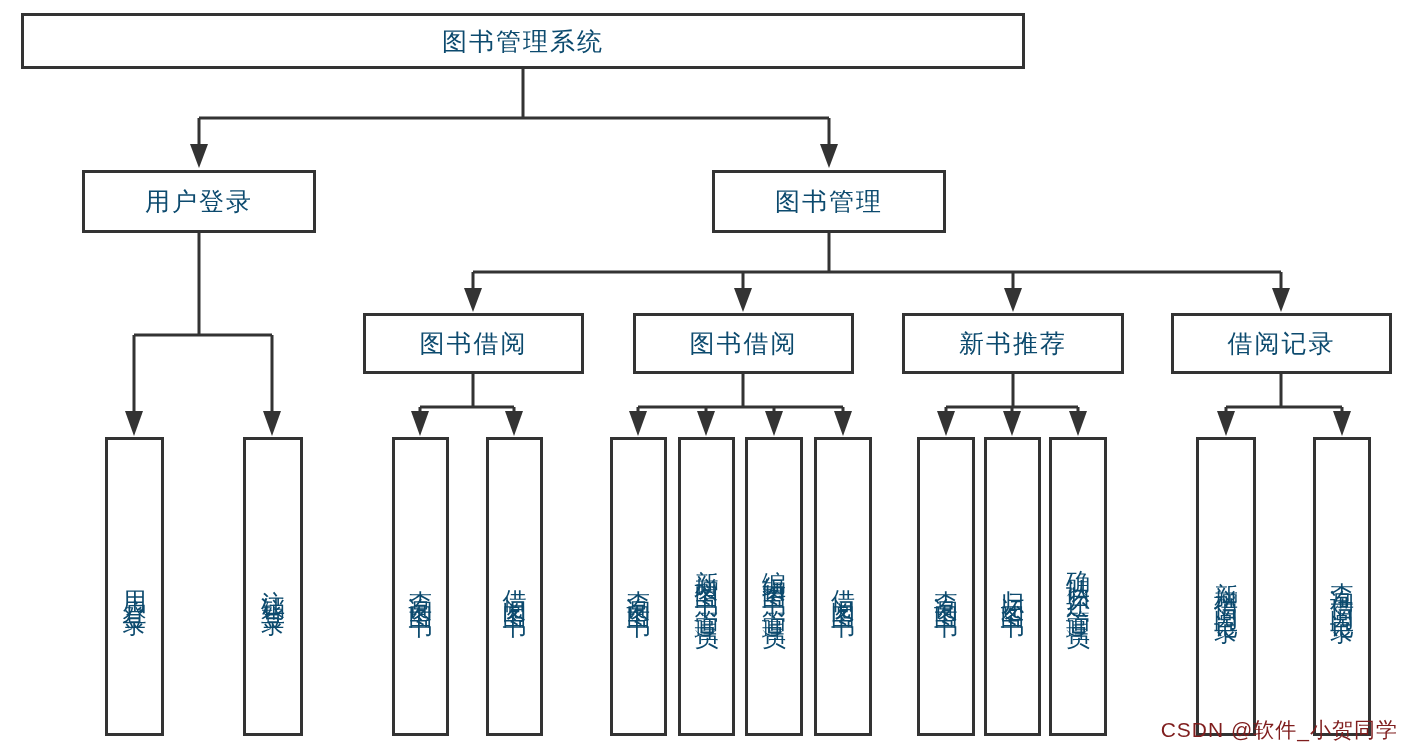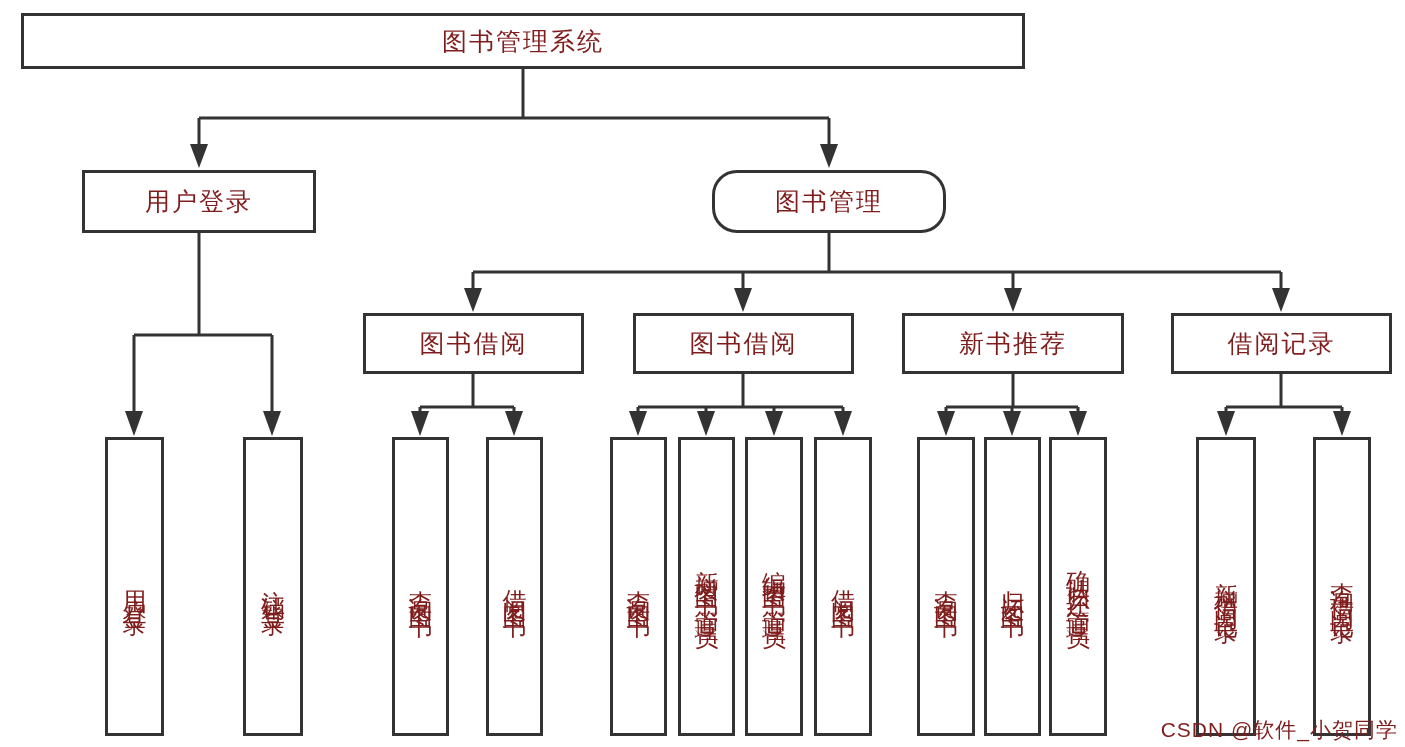--- a/index.html
+++ b/index.html
@@ -21,21 +21,21 @@
     position: absolute;
     left: 0;
     top: 0;
     z-index: 1;
   }
   .box {
     position: absolute;
     box-sizing: border-box;
     border: 3px solid #333333;
     background: #ffffff;
-    color: #7f1d1d;
+    color: #0c4a6e;
     display: flex;
     align-items: center;
     justify-content: center;
     z-index: 2;
   }
   .box.h {
     font-size: 25px;
     letter-spacing: 2px;
     white-space: nowrap;
   }
@@ -109,21 +109,21 @@
     <g stroke="#333333" stroke-width="3" fill="#333333">
       <path d="M1281,374 V407 M1226,407 H1342 M1226,407 V412 M1342,407 V412" fill="none"></path>
       <polygon points="1217,411 1235,411 1226,436" stroke="none"></polygon>
       <polygon points="1333,411 1351,411 1342,436" stroke="none"></polygon>
     </g>
   </svg>
 
   <div class="box h" style="left:21px; top:13px; width:1004px; height:56px;">图书管理系统</div>
 
   <div class="box h" style="left:82px; top:170px; width:234px; height:63px;">用户登录</div>
-  <div class="box h" style="left:712px; top:170px; width:234px; height:63px;border-radius:25px;">图书管理</div>
+  <div class="box h" style="left:712px; top:170px; width:234px; height:63px;">图书管理</div>
 
   <div class="box h" style="left:363px; top:313px; width:221px; height:61px;">图书借阅</div>
   <div class="box h" style="left:633px; top:313px; width:221px; height:61px;text-align:right;">图书借阅</div>
   <div class="box h" style="left:902px; top:313px; width:222px; height:61px;">新书推荐</div>
   <div class="box h" style="left:1171px; top:313px; width:221px; height:61px;">借阅记录</div>
 
   <div class="box v" style="left:105px; top:437px; width:59px; height:299px;">
     <span class="vtext">用户登录</span>
   </div>
   <div class="box v" style="left:243px; top:437px; width:60px; height:299px;">

